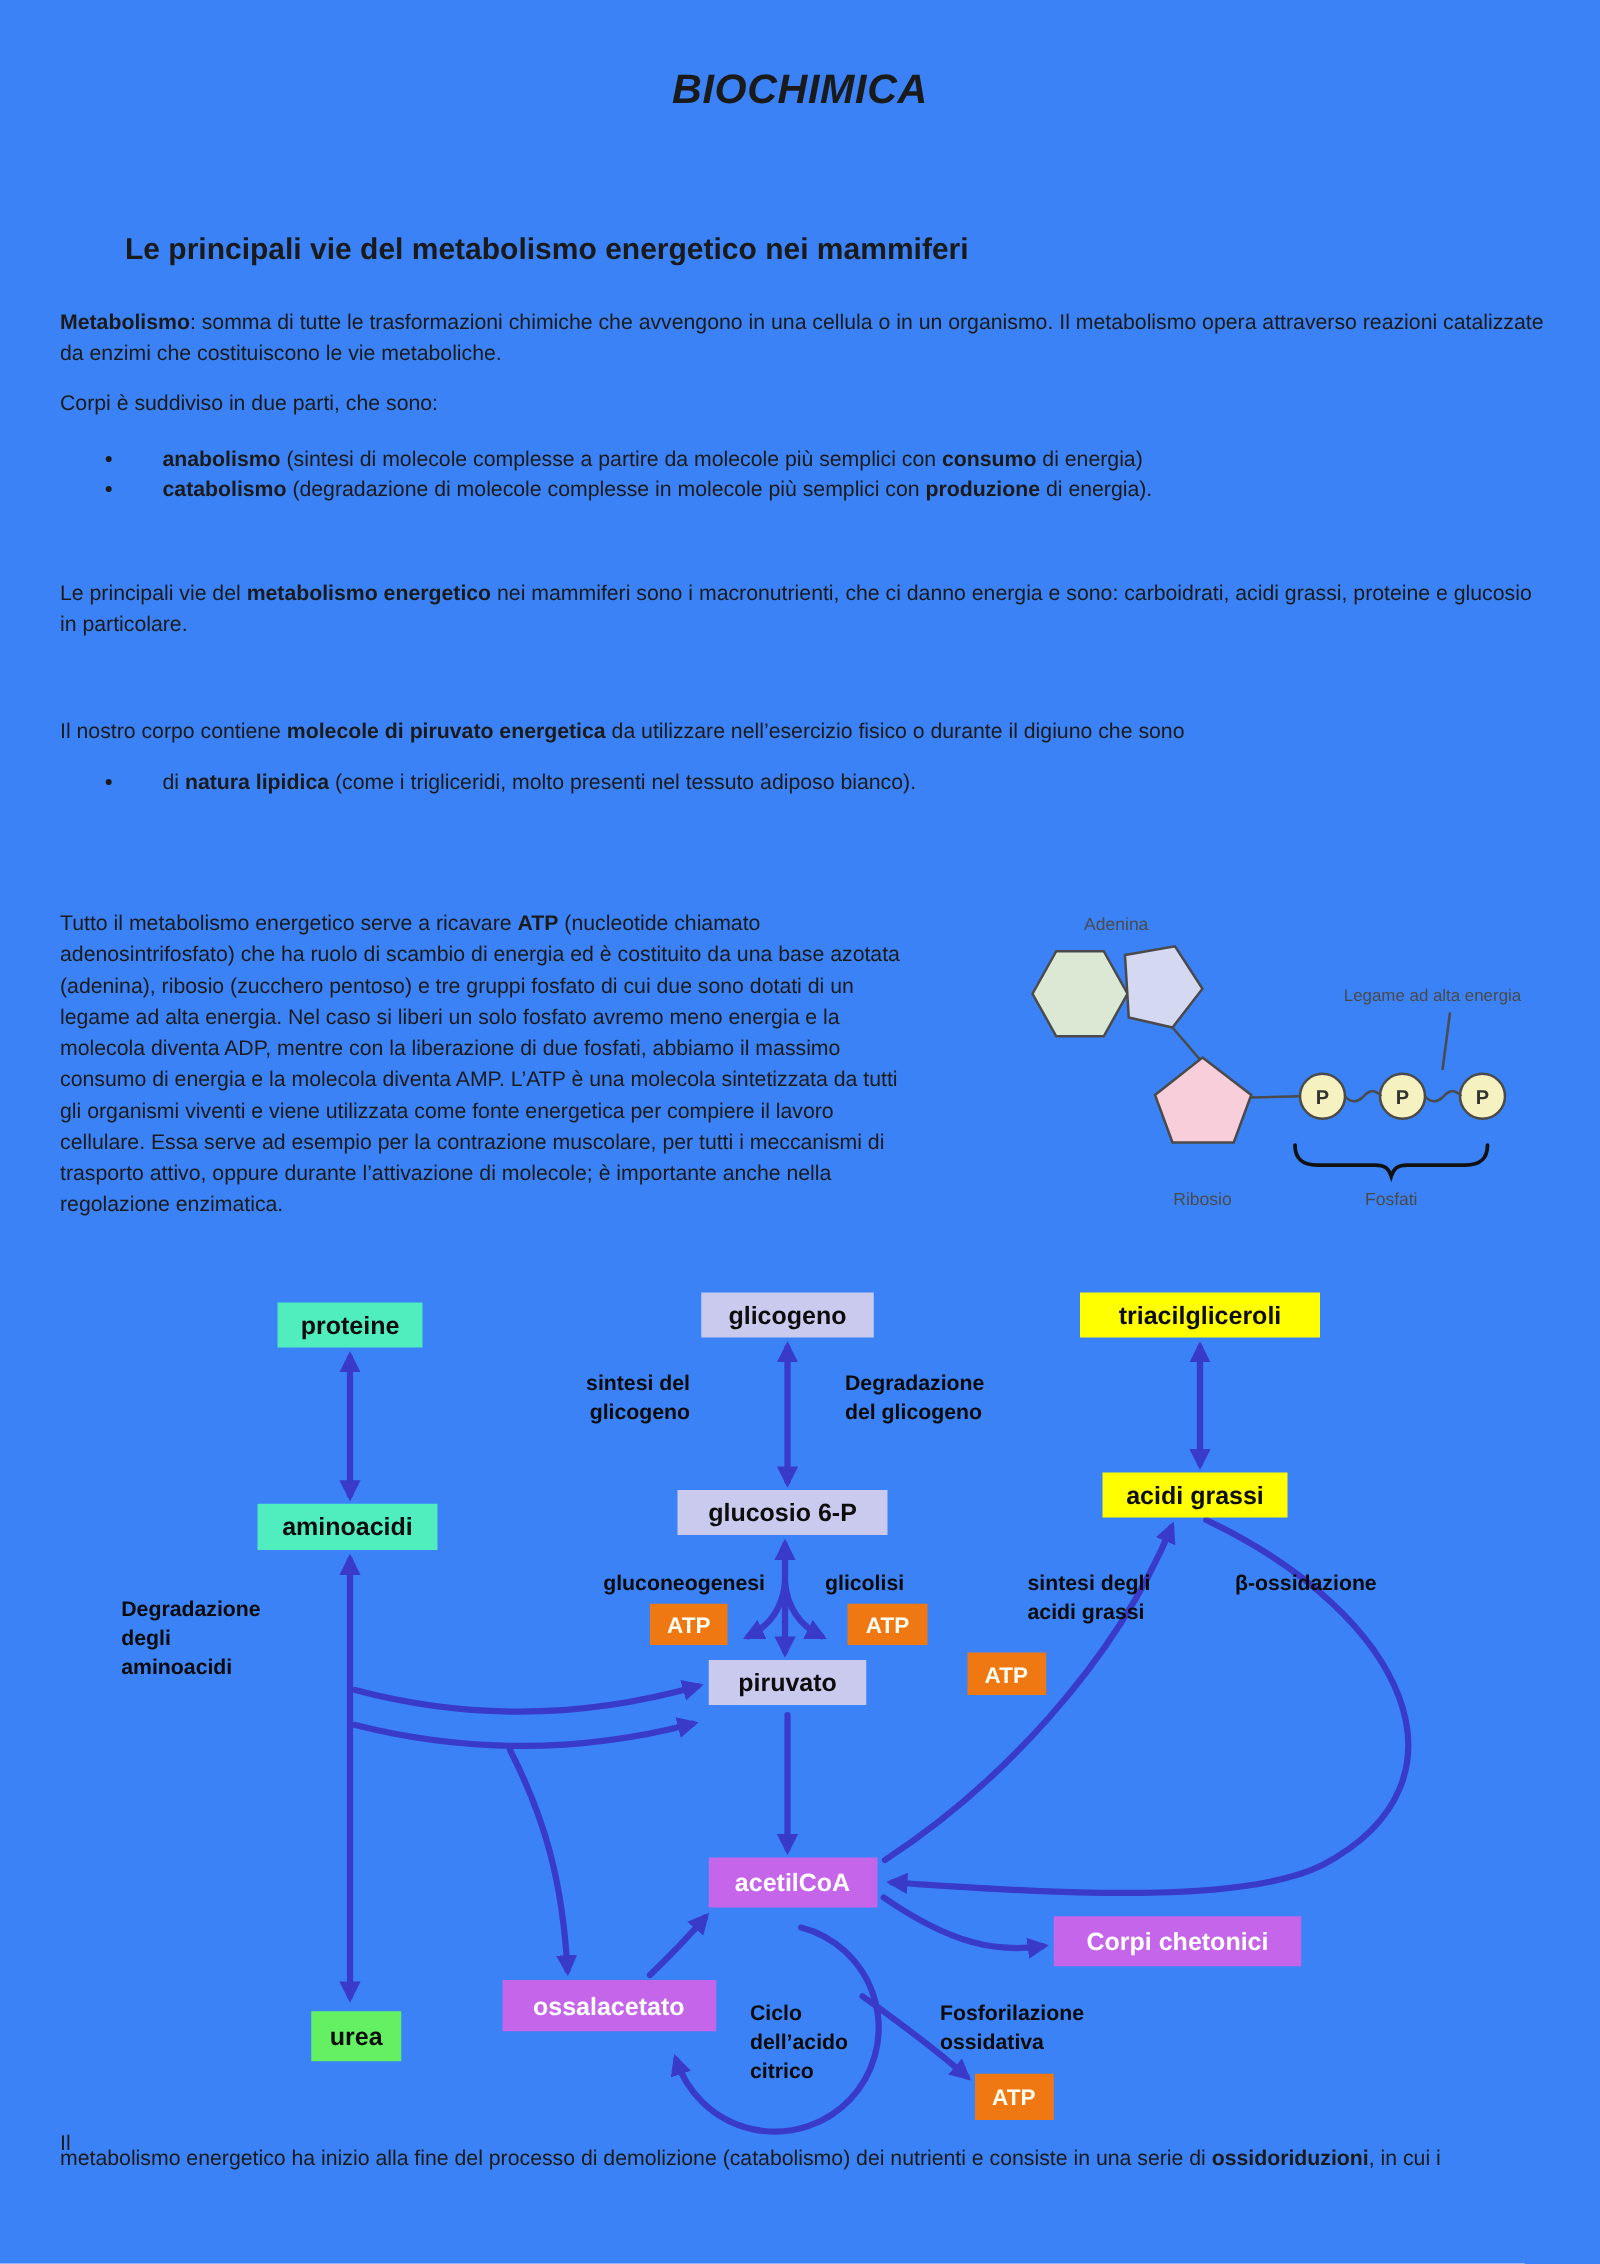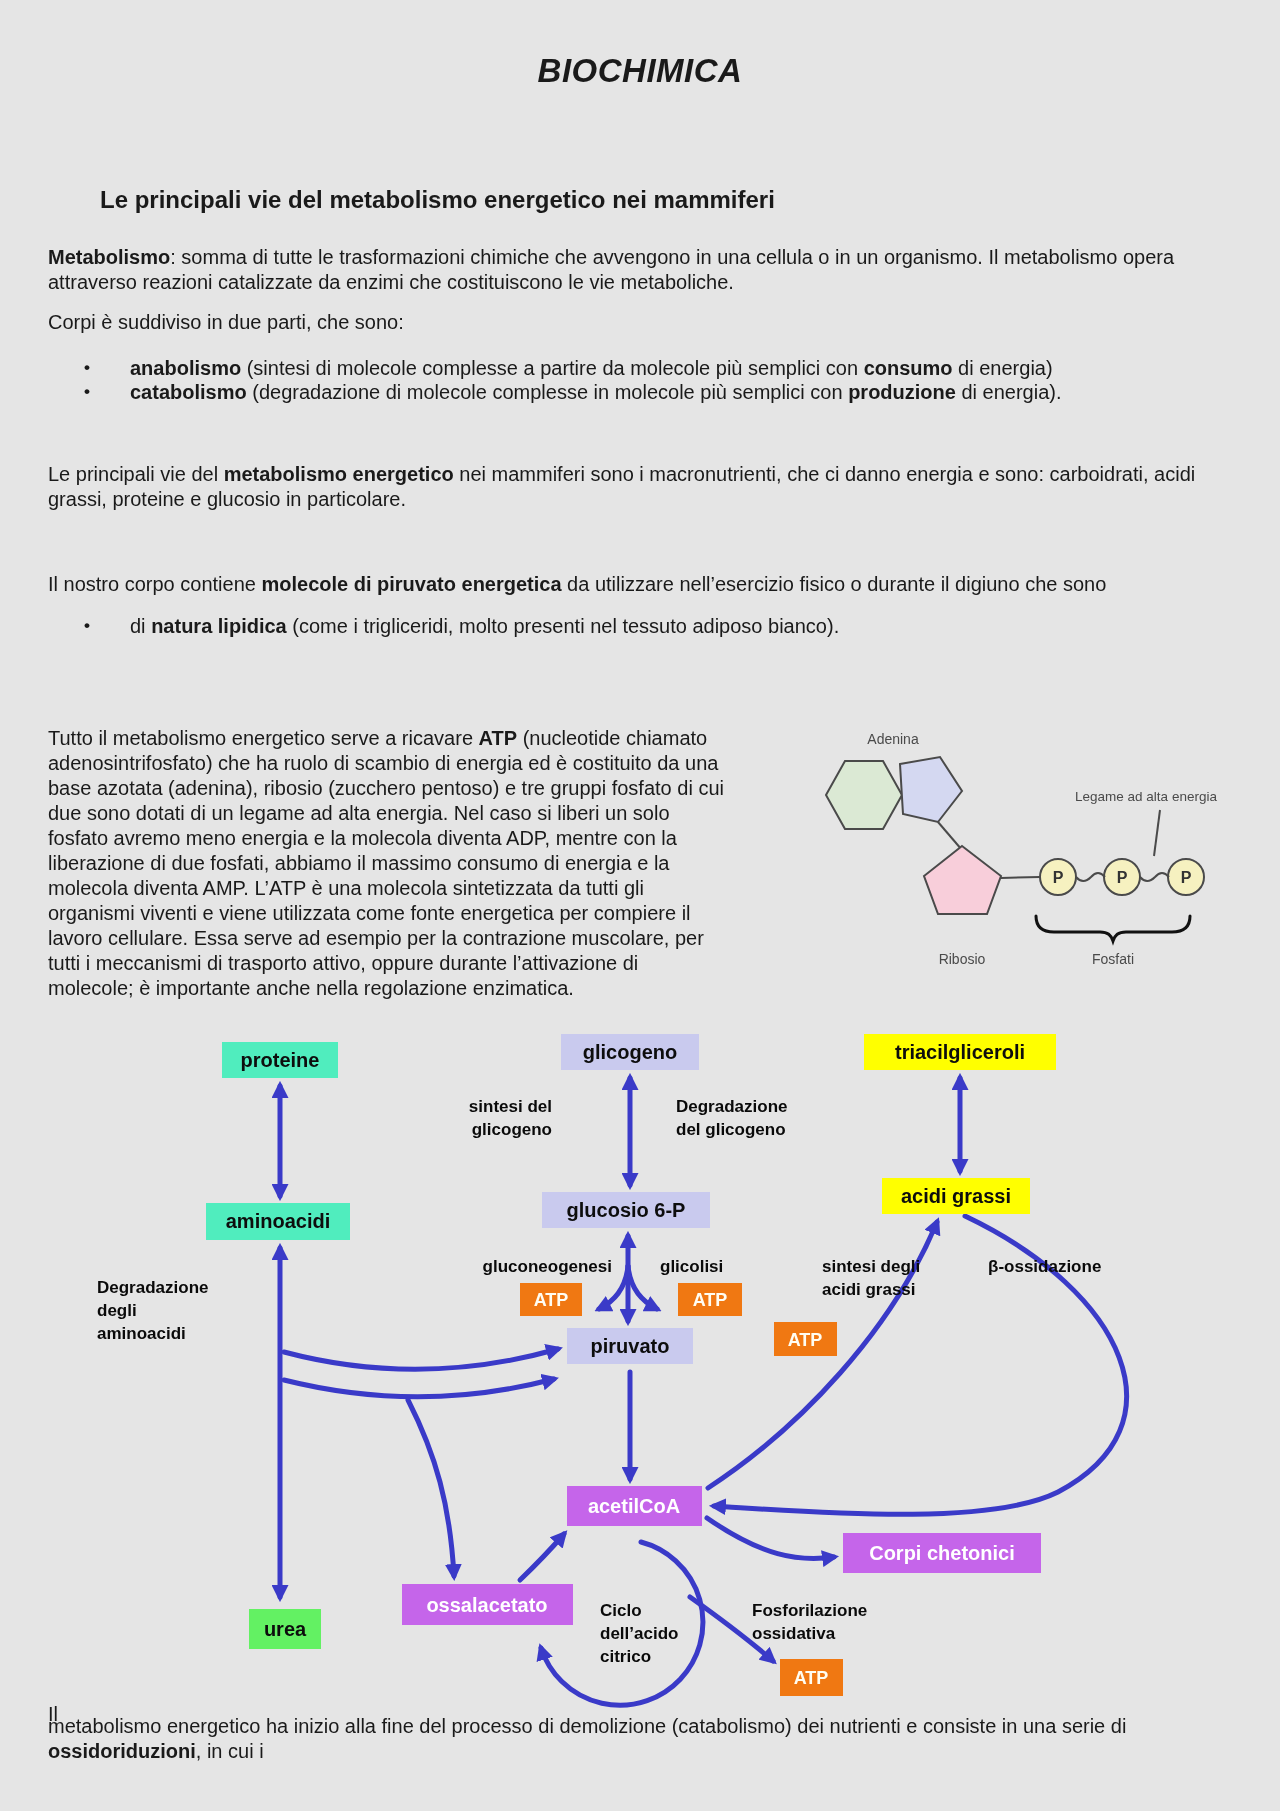--- a/index.html
+++ b/index.html
@@ -1,22 +1,22 @@
 <!DOCTYPE html>
 <html><head>
 <meta charset="utf-8">
 <style>
   html,body{margin:0;padding:0;background:#ffffff;}
-  .page{position:relative;width:1280px;height:1811px;background:#e5e5e5;
+  .page{position:relative;width:1280px;height:1811px;background:#3b82f6;
         font-family:"Liberation Sans",sans-serif;color:#1a1a1a;overflow:hidden;text-decoration:underline;}
   .abs{position:absolute;}
   .doc-title{left:0;top:52px;width:1280px;text-align:center;
              font-size:33px;font-weight:bold;font-style:italic;letter-spacing:.5px;}
   .h2{left:100px;top:186px;font-size:24px;font-weight:bold;}
-  .body-text{font-size:20px;line-height:25px;}
+  .body-text{font-size:17px;line-height:25px;}
   .body-text p{margin:0;}
   b{font-weight:bold;}
   ul.doc-list{margin:0;padding:0;list-style:none;}
   ul.doc-list li{position:relative;padding-left:82px;line-height:24px;}
   ul.doc-list li::before{content:"\2022";position:absolute;left:36px;top:0;
                          font-size:17px;font-weight:bold;}
   
   .fig-label{font-family:"Liberation Sans",sans-serif;font-size:14px;fill:#4a4a4a;}
   .fig-label-sm{font-family:"Liberation Sans",sans-serif;font-size:13.5px;fill:#4a4a4a;}
   .p-glyph{font-family:"Liberation Sans",sans-serif;font-size:16px;font-weight:bold;fill:#333;}

